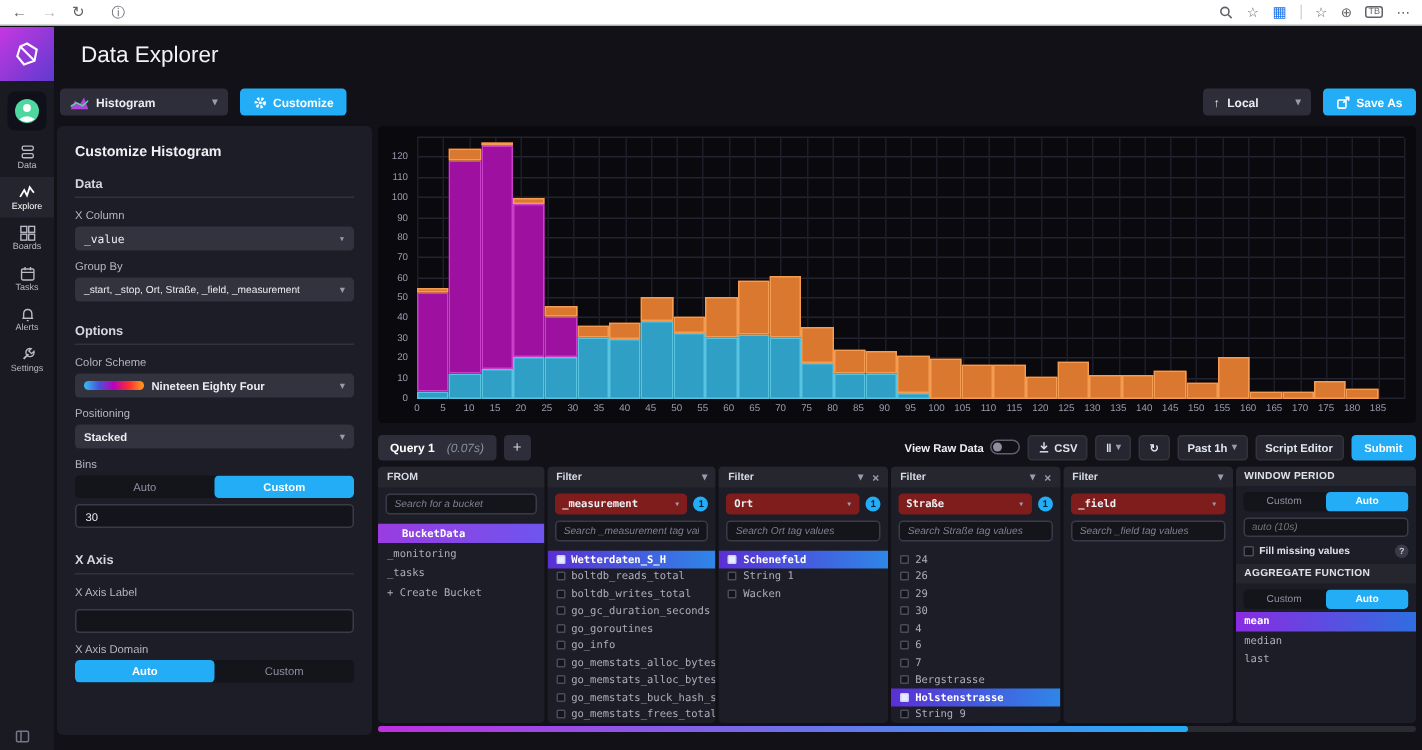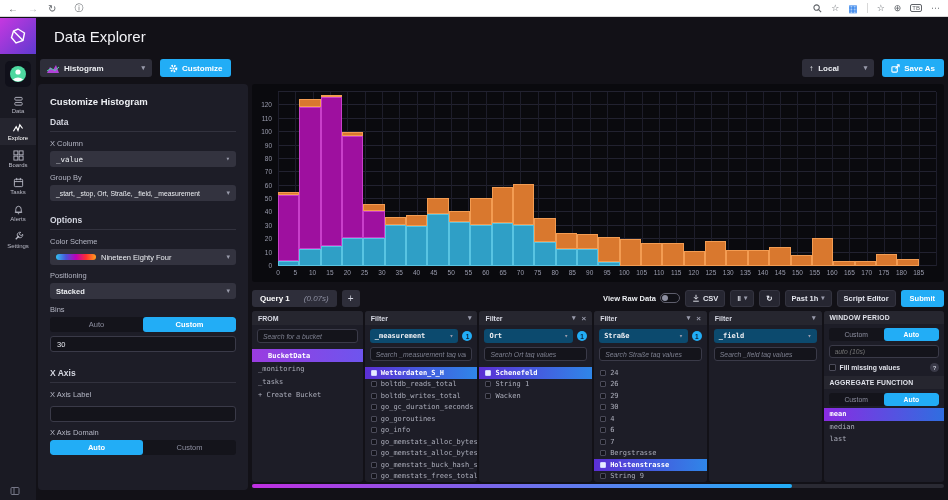--- a/index.html
+++ b/index.html
@@ -76,21 +76,21 @@
   .ylab { position:absolute; right:2px; font-size:6.5px; color:#9a9cae; }
   #yaxis { position:absolute; left:0; width:22px; top:8px; bottom:16px; }
   #xaxis { position:absolute; left:26px; right:8px; bottom:2px; height:11px; }
   .xlab { position:absolute; font-size:6.5px; color:#9a9cae; transform:translateX(-50%); }
   .seg { position:absolute; }
 
   
   #qtabs { position:absolute; top:270px; left:252px; width:692px; height:20px; display:flex; align-items:center; }
   #qtab { background:#2e2e3a; border-radius:3px; height:17px; display:flex; align-items:center;
           padding:0 8px; font-size:8px; color:#ffffff; font-weight:bold; cursor:pointer; }
-  #qtab .dur { color:#8d8fa0; font-weight:normal; margin-left:14px;font-style:italic; }
+  #qtab .dur { color:#8d8fa0; font-weight:normal; margin-left:8px;font-style:italic; }
   #qadd { background:#2e2e3a; border-radius:3px; width:18px; height:17px; margin-left:5px; color:#cfd1dc;
           display:flex; align-items:center; justify-content:center; font-size:10px; cursor:pointer; }
   #qctrl { margin-left:auto; display:flex; align-items:center; gap:5px; }
   #view-raw { font-size:7.5px; font-weight:bold; color:#eceef2; display:flex; align-items:center; gap:4px; }
   #raw-toggle { width:20px; height:10px; border:1px solid #5e5e6c; border-radius:6px; background:#101016;
                 position:relative; cursor:pointer; }
   #raw-toggle i { position:absolute; left:1px; top:1px; width:6px; height:6px; border-radius:50%; background:#8d8fa0; }
   .qbtn { background:#262631; border:1px solid #33333f; border-radius:3px; height:17px; display:flex;
           align-items:center; gap:3px; padding:0 6px; font-size:7.5px; font-weight:bold; color:#e4e6ee; cursor:pointer; }
   .qbtn .caret { font-size:6.5px; color:#9a9cac; }
@@ -101,21 +101,21 @@
   .col { background:#1d1d27; border-radius:3px; overflow:hidden; display:flex; flex-direction:column; }
   .col-head { background:#26262f; height:14px; display:flex; align-items:center; padding:0 6px;
               font-size:7px; font-weight:bold; color:#d8dae4; flex:none; }
   .col-head .caret { margin-left:auto; color:#9a9cac; cursor:pointer; }
   .col-head .x { margin-left:6px; color:#9a9cac; cursor:pointer; font-size:8px; }
   .col-search { margin:4px 5px; background:#14141b; border:1px solid #3a3a48; border-radius:3px; height:14px;
                 color:#e8eaf0; font-size:6.8px; font-style:italic; padding:0 5px; width:calc(100% - 10px);
                 font-family:"Liberation Sans",sans-serif; flex:none; }
   .col-search::placeholder { color:#7e8090; }
   .dd-row { margin:4px 5px 0; display:flex; align-items:center; gap:4px; flex:none; }
-  .dd-small { flex:1; background:#0c4a6e; border-radius:3px; height:14px; display:flex; align-items:center;
+  .dd-small { flex:1; background:#7f1d1d; border-radius:3px; height:14px; display:flex; align-items:center;
               padding:4px 5px; font-size:7px; font-weight:bold; color:#eceef2; cursor:pointer; }
   .dd-small .caret { margin-left:auto; color:#9a9cac; font-size:6.5px; }
   .badge { width:10px; height:10px; border-radius:50%; background:#22adf6; color:#06233c; font-size:6.5px;
            font-weight:bold; display:flex; align-items:center; justify-content:center; flex:none; }
   .list { overflow:hidden; flex:1; margin-top:2px; }
   .litem { display:flex; align-items:center; gap:4px; height:11.5px; padding:0 6px; font-size:7px;
            color:#aab; color:#acaebb; cursor:pointer; font-family:"DejaVu Sans Mono",monospace; white-space:nowrap; }
   .litem .cb { width:6px; height:6px; border:1px solid #4a4a58; border-radius:1px; background:#14141b; flex:none; }
   .litem.on { background:linear-gradient(90deg,#5b2fd4,#2f86e8); color:#ffffff; font-weight:bold; }
   .litem.on .cb { border-color:#cfd4ff; background:#e8ecff; }
@@ -285,21 +285,21 @@
     </div>
     <div class="flabel">Group By</div>
     <div class="sel" style="font-size:6.8px">
       <span>_start, _stop, Ort, Straße, _field, _measurement</span>
       <span class="caret">▾</span>
     </div>
     <div class="sec" style="margin-top:14px">Options</div>
     <div class="flabel">Color Scheme</div>
     <div class="sel">
       <span class="swatch"></span>
-      <span style="font-weight:normal">Nineteen Eighty Four</span>
+      <span style="font-weight:bold">Nineteen Eighty Four</span>
       <span class="caret">▾</span>
     </div>
     <div class="flabel">Positioning</div>
     <div class="sel">
       <span style="font-weight:bold">Stacked</span>
       <span class="caret">▾</span>
     </div>
     <div class="flabel">Bins</div>
     <div class="toggle2">
       <div>Auto</div>

